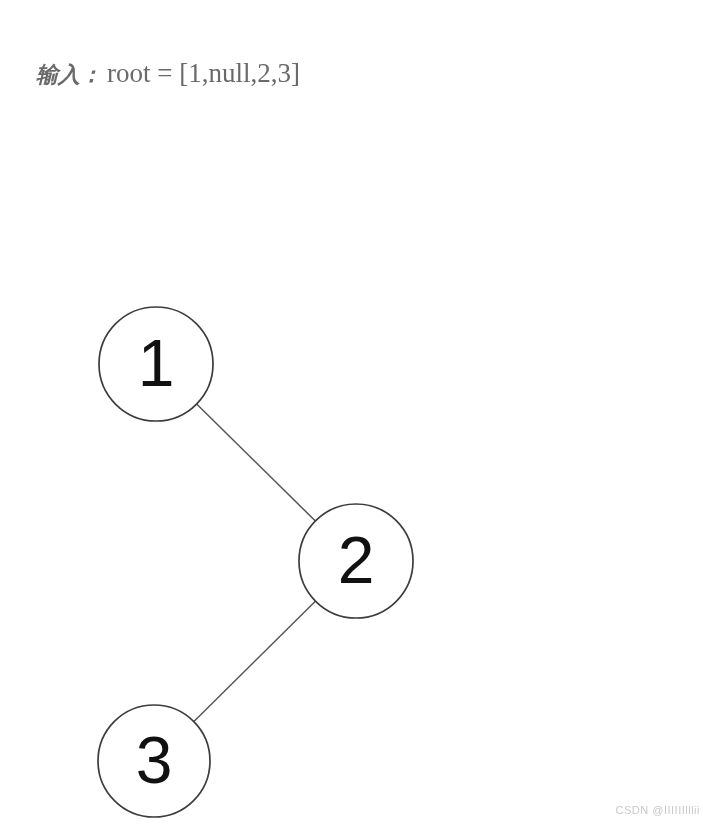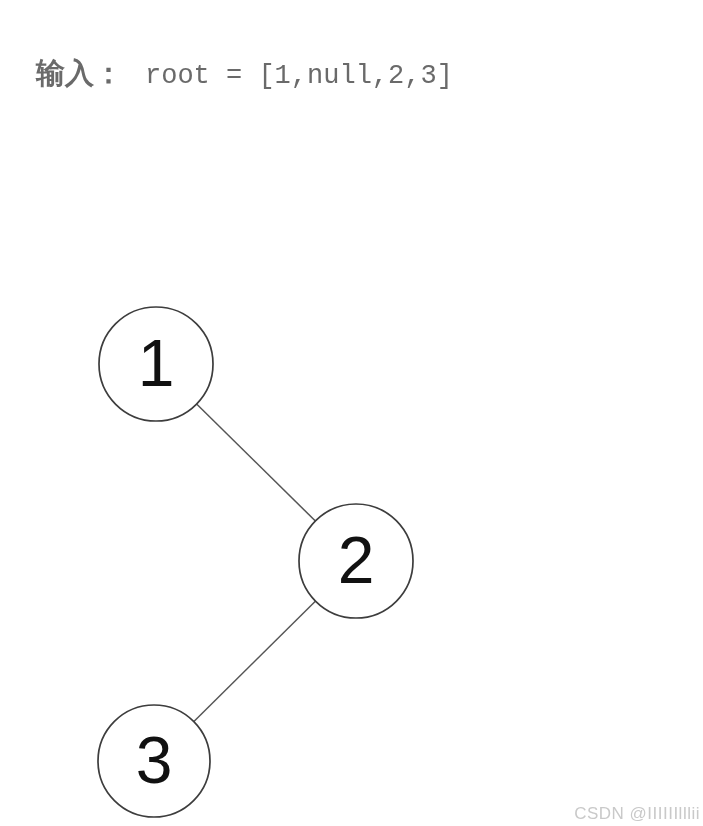--- a/index.html
+++ b/index.html
@@ -20,42 +20,43 @@
     white-space: pre;
     line-height: 34px;
     color: #6a6a6a;
   }
   .line-input   { top: 22px; }
   .line-output  { top: 106px; }
   .line-explain { top: 190px; }
   .cjk-label {
     font-family: "DejaVu Sans", "Liberation Sans", sans-serif;
     font-weight: 700;
-    font-size: 29px;
+    font-size: 22px;
     color: #6a6a6a;
+    font-style: italic;
   }
   .code {
-    font-family: Liberation Mono, monospace;
+    font-family: Liberation Serif, serif;
     font-size: 27px;
     color: #6a6a6a;
-    margin-left: 22px;
+    margin-left: 5px;
   }
   #tree-svg {
     position: absolute;
     left: 0;
     top: 0;
     width: 703px;
     height: 826px;
   }
   .watermark {
     position: absolute;
     right: 3px;
     top: 804px;
     font-family: "Liberation Sans", "DejaVu Sans", sans-serif;
-    font-size: 17px;
+    font-size: 11px;
     letter-spacing: 0.5px;
     color: #c9c9c9;
   }
 </style>
 </head>
 <body>
 
 <div class="page">
 
   <div class="example-line line-input">

